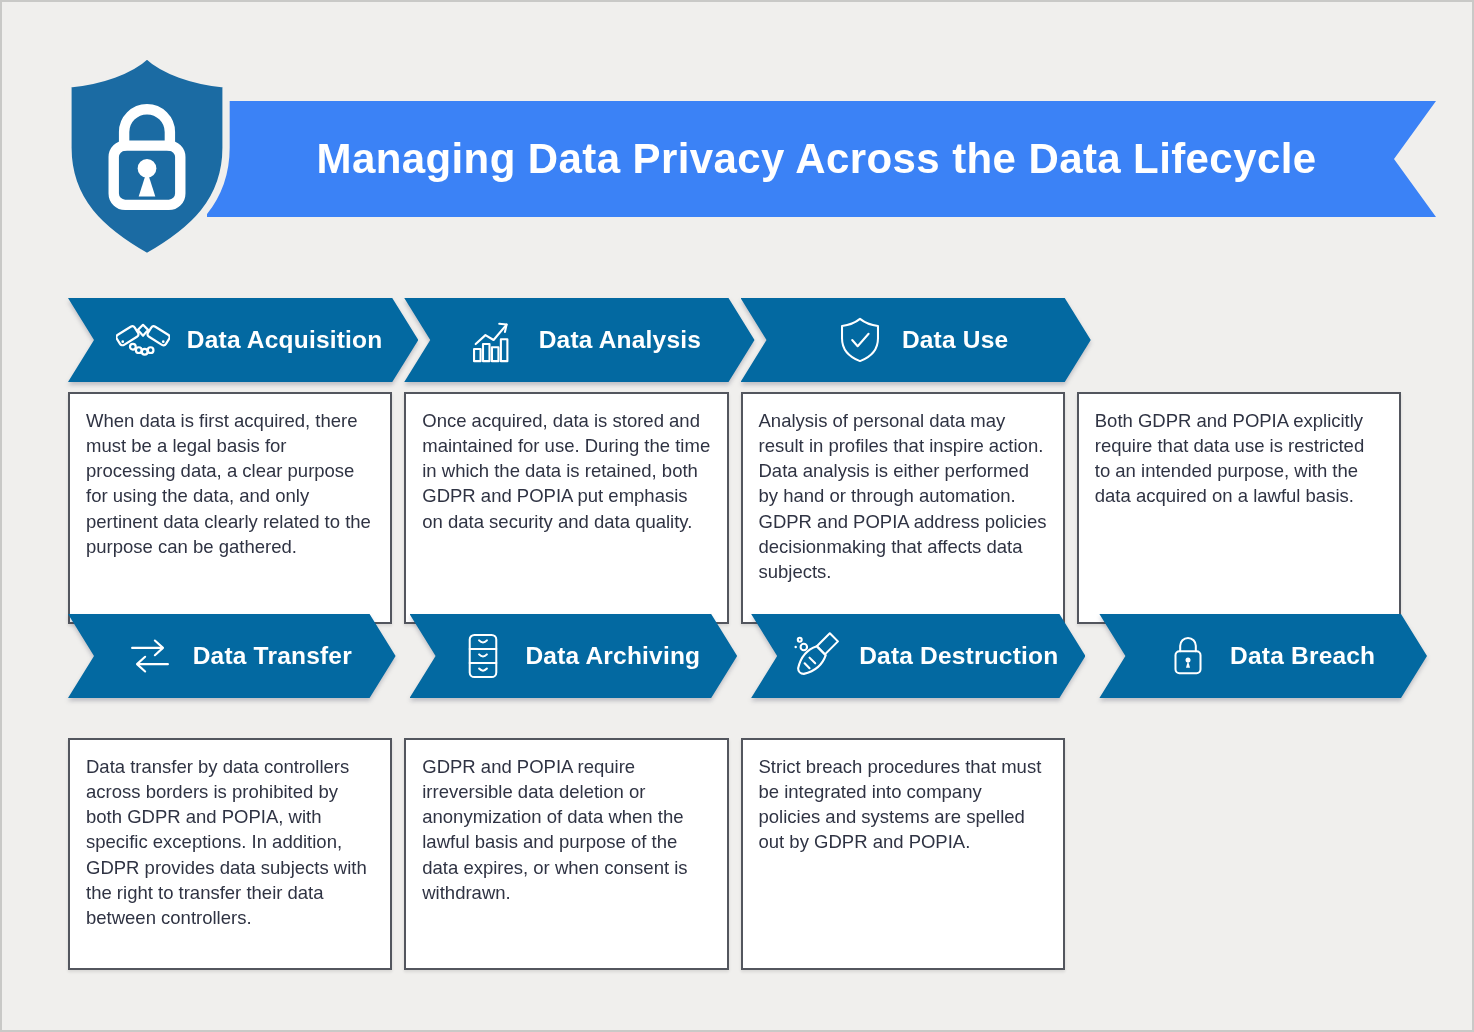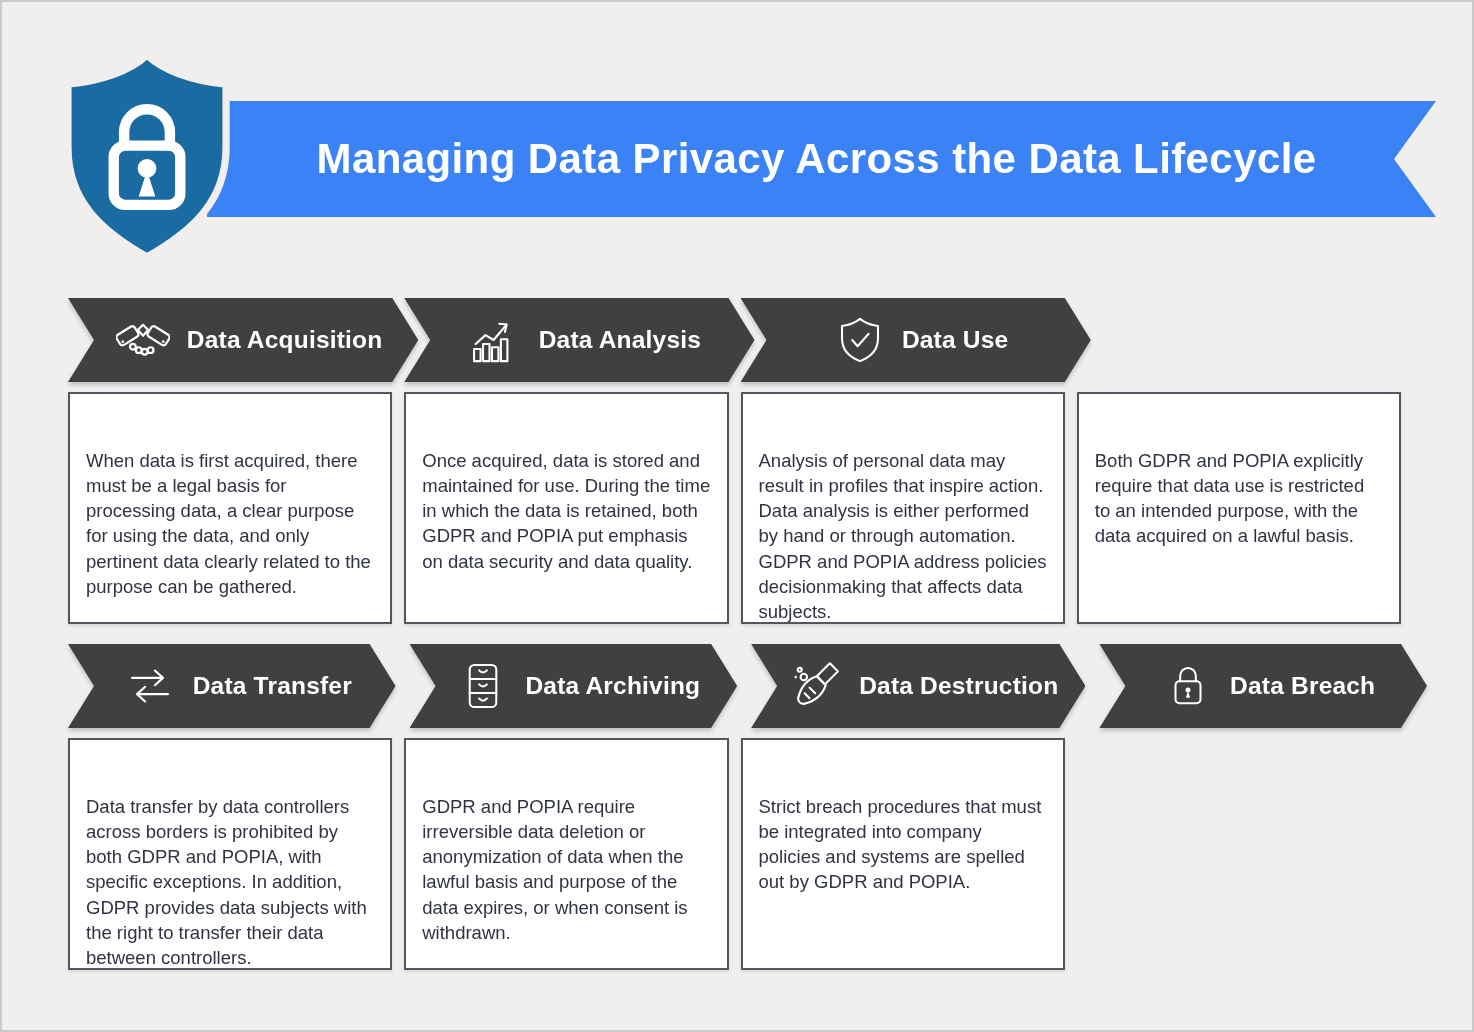--- a/index.html
+++ b/index.html
@@ -18,36 +18,36 @@
   .ribbon h1 { color:#ffffff; font-size:42px; font-weight:bold; letter-spacing:.4px;
                white-space:nowrap; }
 
   .shield-logo { position:absolute; left:53px; top:50px; width:184px; height:208px; }
 
   
   .stage-grid { position:absolute; left:66px; width:1333px; display:grid;
                 grid-template-columns:repeat(4, 1fr); column-gap:12px; }
   #arrows-row-1 { top:296px; }
   #boxes-row-1  { top:390px; }
-  #arrows-row-2 { top:642px;gap:40px; }
+  #arrows-row-2 { top:612px;gap:40px; }
   #boxes-row-2  { top:736px; }
 
   .arrow-wrap { filter:drop-shadow(0 3px 2px rgba(40,45,70,.25)); }
-  .arrow { width:calc(100% + 26px); height:84px; background:#404040;
+  .arrow { width:calc(100% + 26px); height:84px; background:#0369a1;
            clip-path:polygon(0 0, calc(100% - 26px) 0, 100% 50%,
                              calc(100% - 26px) 100%, 0 100%, 26px 50%);
            display:flex; align-items:center; justify-content:center; gap:17px;
            padding-left:26px; padding-right:14px; }
   .arrow .label { color:#ffffff; font-size:24.5px; font-weight:bold;
                   letter-spacing:.2px; white-space:nowrap; }
   .arrow svg { flex:0 0 auto; }
 
   .desc-box { height:232px; background:#ffffff; border:2px solid #53565e;
               padding:14px 16px 10px 16px; box-shadow:0 2px 3px rgba(0,0,0,.10); }
-  .desc-box p { color:#2f3343; font-size:18.5px; line-height:1.36;margin-top:40px; }
+  .desc-box p { color:#2f3343; font-size:18.5px; line-height:1.36; }
 
   .ic { stroke:#ffffff; fill:none; stroke-width:2.6;
         stroke-linecap:round; stroke-linejoin:round; }
   .ic .fillw { fill:#ffffff; stroke:none; }
 </style>
 </head>
 <body>
 
 <div class="frame">
 

